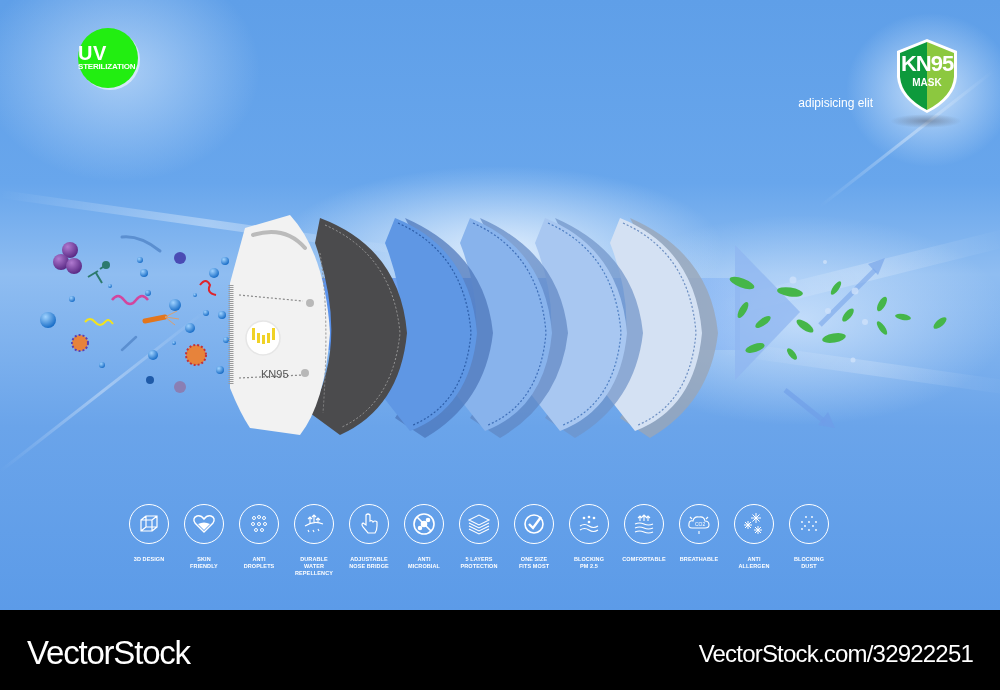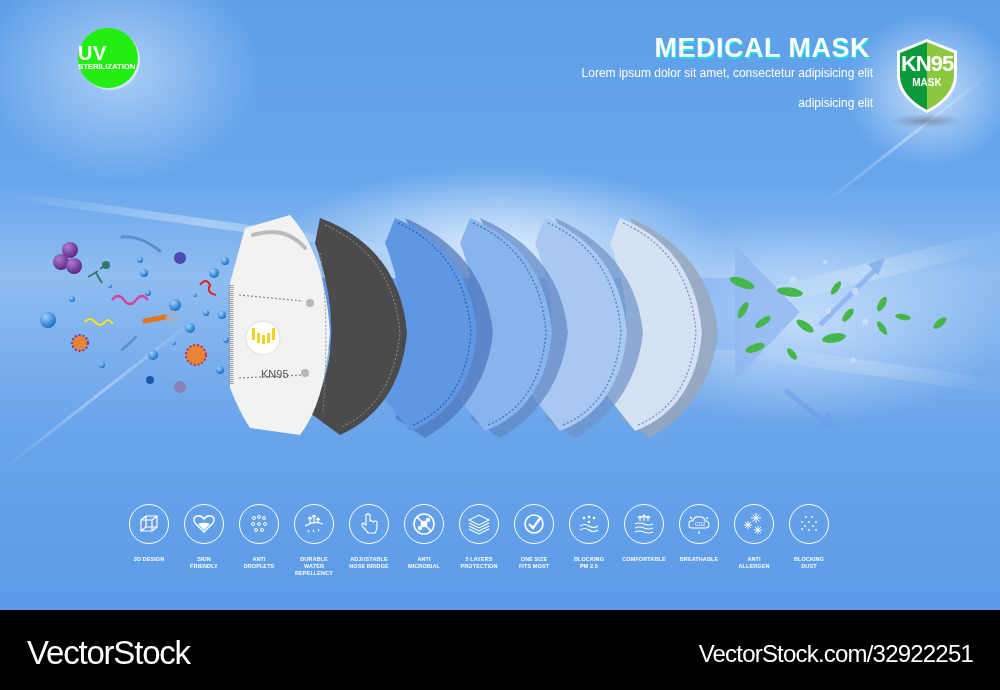--- a/index.html
+++ b/index.html
@@ -48,22 +48,20 @@
   <div class="ray" style="left:0;top:470px;width:260px;height:3px;transform:rotate(-38deg);"></div>
   <div class="ray" style="left:820px;top:205px;width:220px;height:3px;transform:rotate(-38deg);"></div>
   <div class="ray" style="left:720px;top:300px;width:300px;height:18px;transform:rotate(-14deg);opacity:0.6;"></div>
   <div class="ray" style="left:720px;top:340px;width:300px;height:14px;transform:rotate(8deg);opacity:0.5;"></div>
 
   <div id="uv" class="badge">
     <span class="big">UV</span>
     <span class="small">STERILIZATION</span>
   </div>
 
-  <div id="title">MEDICAL MASK</div>
-  <div class="desc" style="top:66px;">Lorem ipsum dolor sit amet, consectetur adipisicing elit</div>
   <div class="desc" style="top:96px;">adipisicing elit</div>
 
   <div id="shield-shadow"></div>
   <div id="shield-wrap">
     <svg width="68" height="78" viewBox="0 0 68 78">
       <path d="M34 2 L64 14 L64 40 Q62 62 34 76 Q6 62 4 40 L4 14 Z" fill="#fff"></path>
       <path d="M34 5 L61 16 L61 40 Q59 60 34 73 Z" fill="#8cc83f"></path>
       <path d="M34 5 L7 16 L7 40 Q9 60 34 73 Z" fill="#0d9a3c"></path>
     </svg>
     <div class="shield-text" style="top:14px;font-size:22px;letter-spacing:-1px;">KN95</div>

